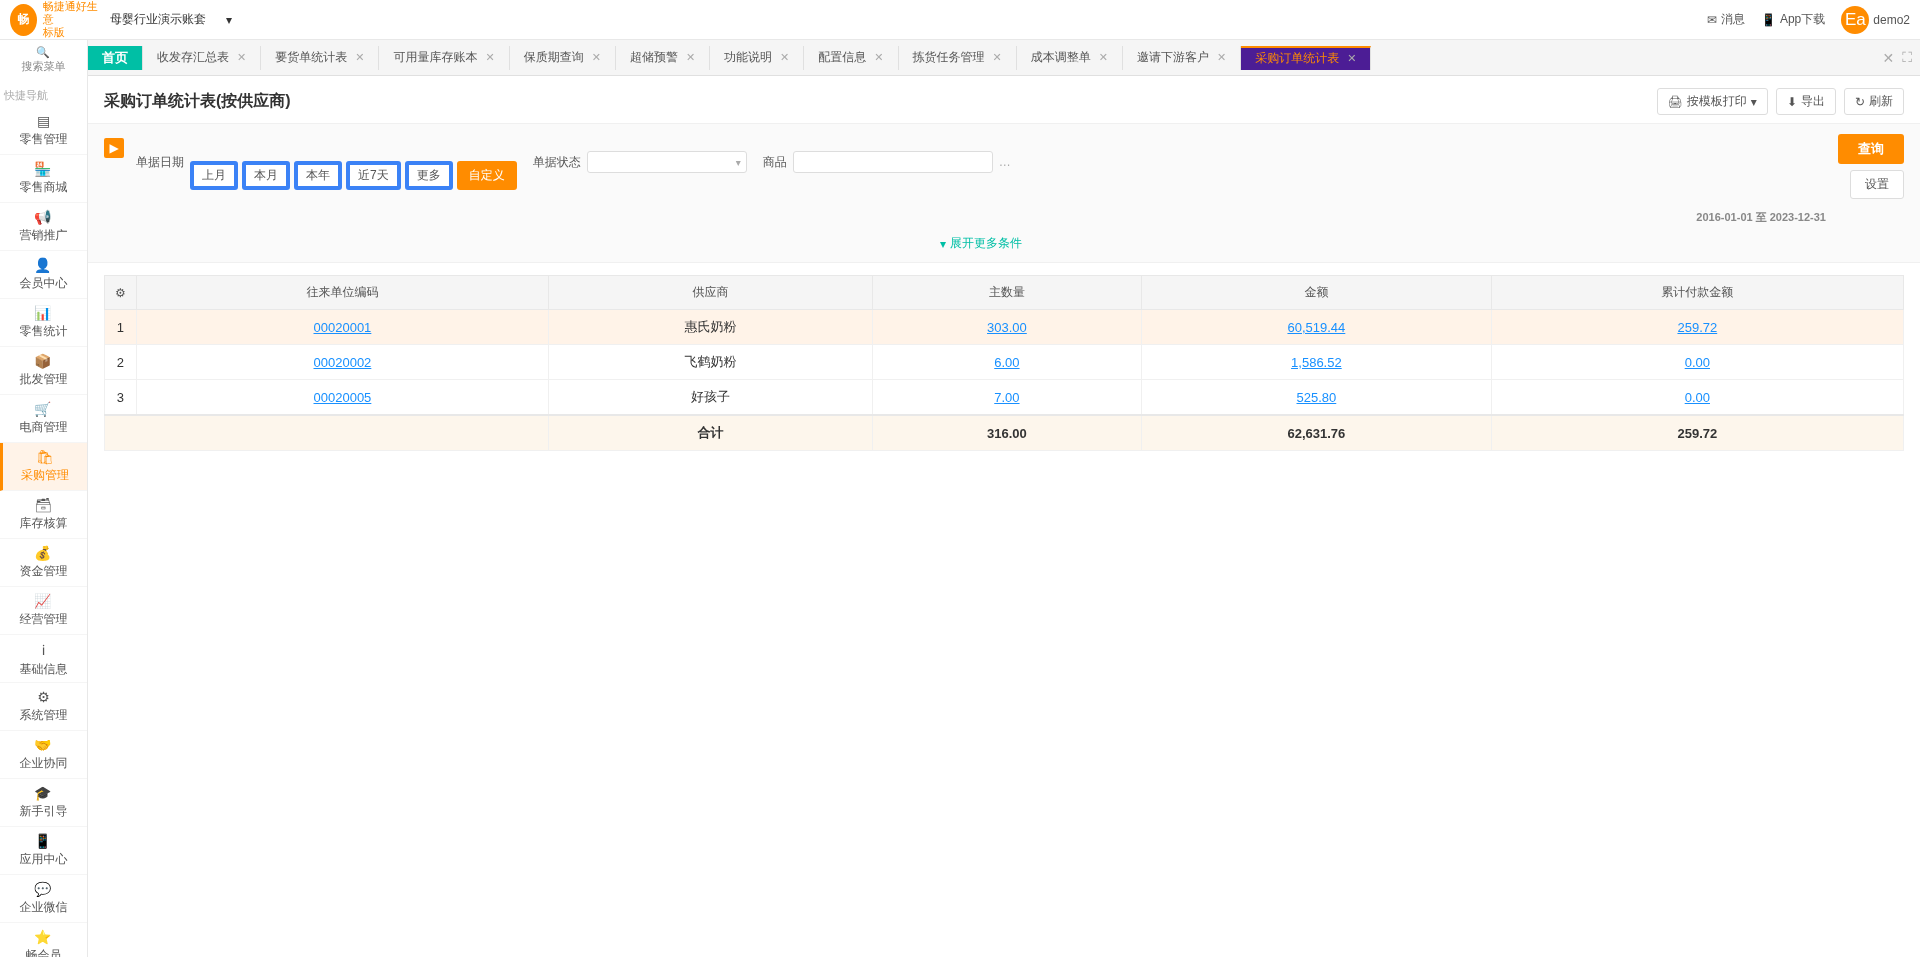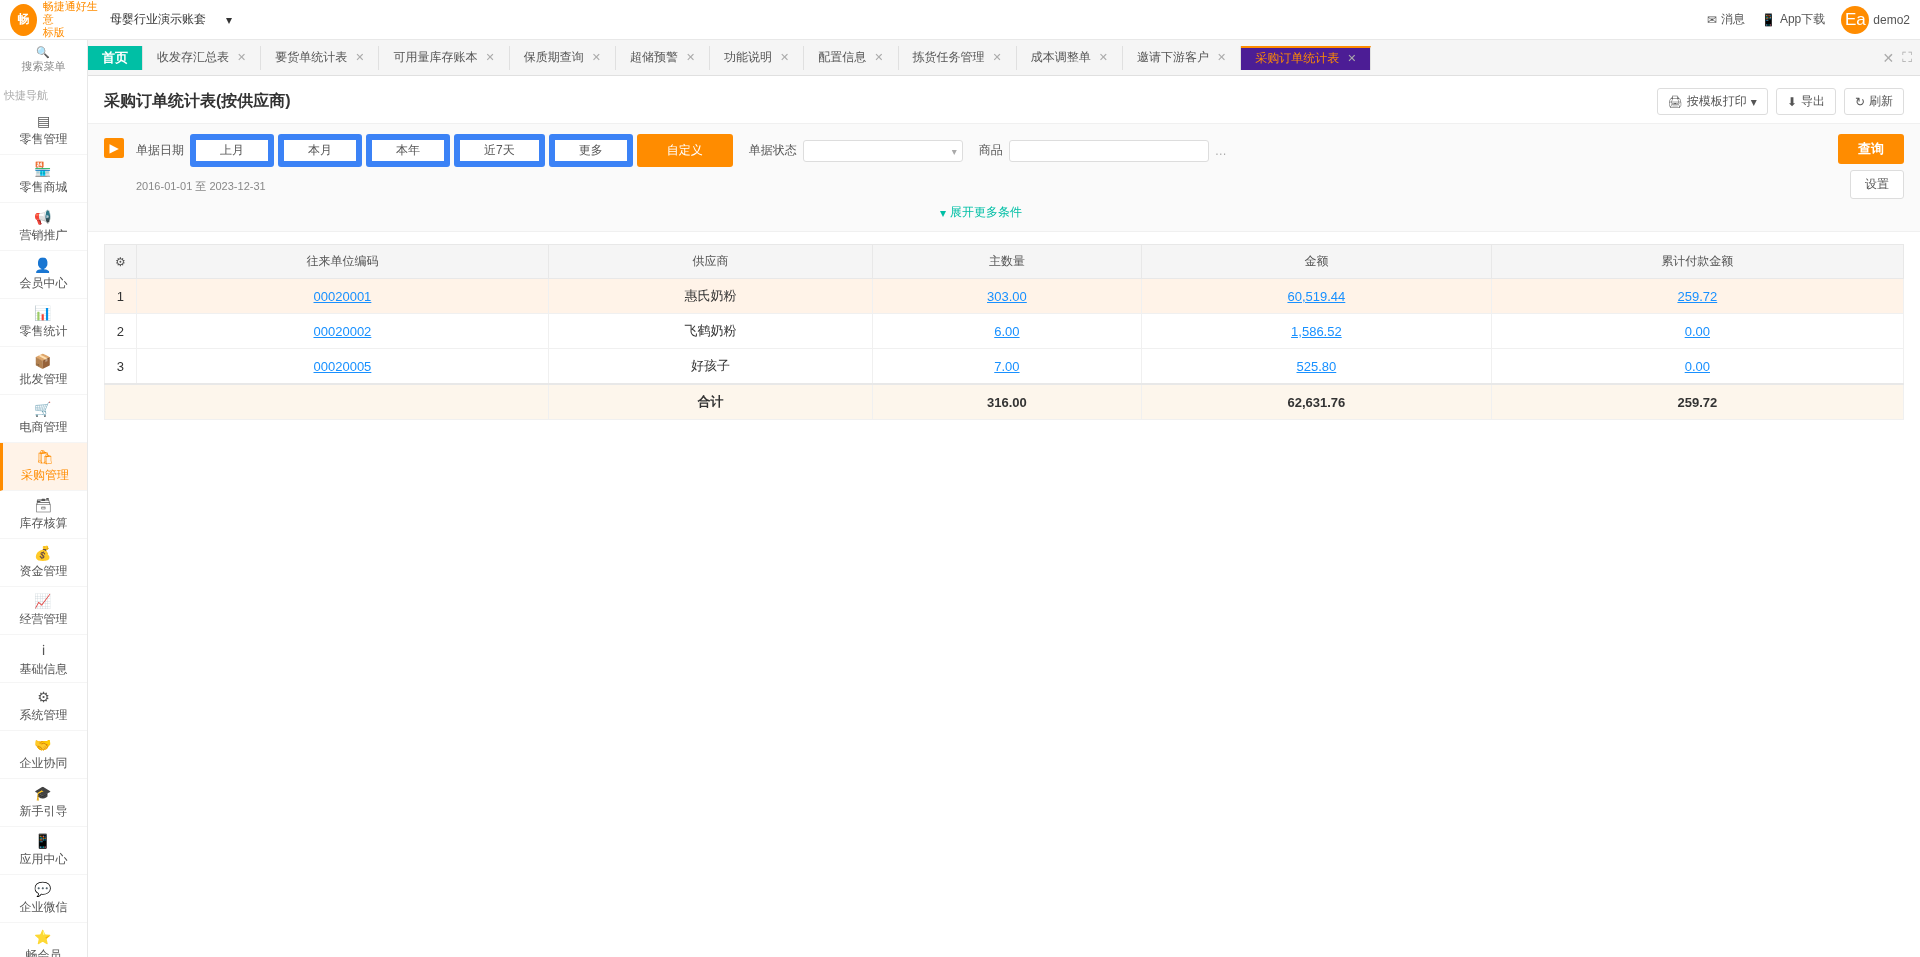--- a/index.html
+++ b/index.html
@@ -50,21 +50,21 @@
     .btn-print { display: flex; align-items: center; gap: 4px; border: 1px solid #ddd; background: #fff; padding: 4px 10px; border-radius: 3px; cursor: pointer; font-size: 12px; color: #555; }
     .btn-export { display: flex; align-items: center; gap: 4px; border: 1px solid #ddd; background: #fff; padding: 4px 10px; border-radius: 3px; cursor: pointer; font-size: 12px; color: #555; }
     .btn-refresh { display: flex; align-items: center; gap: 4px; border: 1px solid #ddd; background: #fff; padding: 4px 10px; border-radius: 3px; cursor: pointer; font-size: 12px; color: #555; }
 
     
     .filter-area { background: #fafafa; border-bottom: 1px solid #f0f0f0; padding: 10px 16px; }
     .filter-row { display: flex; align-items: center; gap: 16px; flex-wrap: wrap; }
     .filter-group { display: flex; align-items: center; gap: 6px; }
     .filter-label { font-size: 12px; color: #555; white-space: nowrap; }
     .filter-date-btns { display: flex; gap: 4px; }
-    .filter-date-btn { padding: 2px 24px; border: 6px solid #3b82f6; background: #fff; border-radius: 3px; cursor: pointer; font-size: 12px; color: #555; }
+    .filter-date-btn { padding: 2px 8px; border: 4px solid #3b82f6; background: #fff; border-radius: 3px; cursor: pointer; font-size: 12px; color: #555; margin-top: 27px; }
     .filter-date-btn.custom { background: #ff8c00; color: #fff; border-color: #ff8c00; border-radius: 3px; }
     .filter-date-range { font-size: 11px; color: #888; }
     .filter-select { border: 1px solid #ddd; border-radius: 3px; padding: 3px 24px 3px 8px; font-size: 12px; color: #555; background: #fff; min-width: 160px; appearance: none; cursor: pointer; }
     .select-wrapper { position: relative; display: inline-block; }
     .select-wrapper::after { content: '▾'; position: absolute; right: 6px; top: 50%; transform: translateY(-50%); font-size: 10px; color: #aaa; pointer-events: none; }
     .filter-input { border: 1px solid #ddd; border-radius: 3px; padding: 3px 8px; font-size: 12px; color: #555; background: #fff; min-width: 200px; }
     .filter-more-btn { display: flex; align-items: center; justify-content: center; gap: 4px; color: #00bfa5; font-size: 12px; cursor: pointer; margin: 6px auto 0; }
     .btn-query { background: #ff8c00; color: #fff; border: none; padding: 6px 20px; border-radius: 3px; cursor: pointer; font-size: 13px; font-weight: bold; }
     .btn-setting { background: #fff; color: #555; border: 1px solid #ddd; padding: 5px 14px; border-radius: 3px; cursor: pointer; font-size: 12px; }
     .toggle-arrow { background: #ff8c00; color: #fff; border: none; width: 20px; height: 20px; border-radius: 2px; cursor: pointer; font-size: 12px; display: flex; align-items: center; justify-content: center; }
@@ -313,21 +313,21 @@
                     <option value=""></option>
                   </select>
                 </div>
               </div>
               <div class="filter-group">
                 <span class="filter-label">商品</span>
                 <input class="filter-input" type="text" style="">
                 <span style="color:#aaa;cursor:pointer;font-size:12px;">…</span>
               </div>
             </div>
-            <div style="display:flex;justify-content:flex-start;margin-top:12px;">
+            <div style="display:flex;justify-content:flex-end;margin-top:20px;font-weight:bold;">
               <div class="filter-date-range">2016-01-01 至 2023-12-31</div>
             </div>
             <div style="display:flex;justify-content:center;margin-top:4px;">
               <div class="filter-more-btn">
                 <span>▾</span>
                 <span>展开更多条件</span>
               </div>
             </div>
           </div>
           <div class="filter-right-btns">

